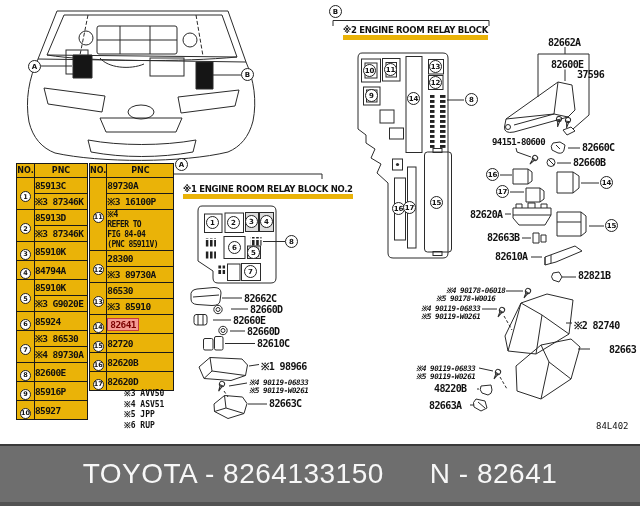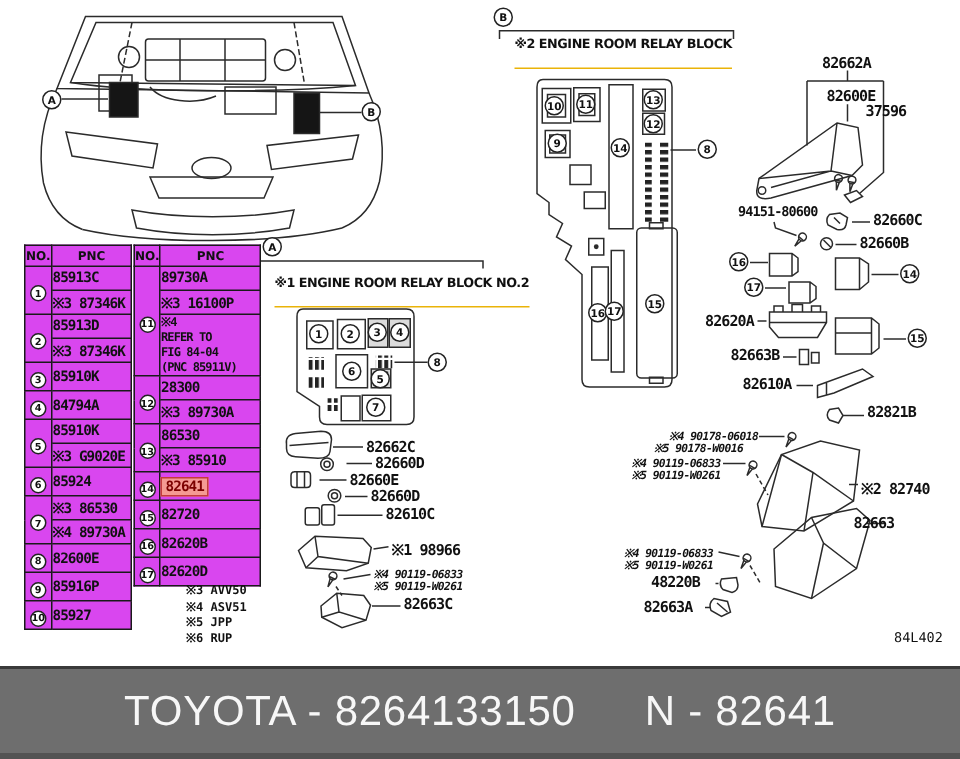--- a/index.html
+++ b/index.html
@@ -9,23 +9,23 @@
   
   .co{position:absolute;width:13px;height:13px;border:1.2px solid #222;border-radius:50%;
       display:flex;align-items:center;justify-content:center;background:#fff;box-sizing:border-box;
       font:700 7px "DejaVu Sans",sans-serif;color:#111;z-index:3;}
   
   .lbl{position:absolute;font:700 10px "DejaVu Sans Mono",monospace;letter-spacing:-0.6px;
        white-space:nowrap;z-index:3;}
   .lbl-m{font-size:9px;}
   .lbl-s{font-size:7.5px;letter-spacing:-0.4px;font-style:italic;}
   .sec-title{position:absolute;font:700 8.5px "DejaVu Sans",sans-serif;letter-spacing:-0.3px;
-       border-bottom:1px solid #eab308;padding-bottom:10px;white-space:nowrap;z-index:3;}
+       border-bottom:5px solid #eab308;padding-bottom:0;white-space:nowrap;z-index:3;}
   
-  .parts-table{position:absolute;border-collapse:collapse;z-index:2;background:#d946ef;}
+  .parts-table{position:absolute;border-collapse:collapse;z-index:2;background:#eab308;}
   .parts-table th,.parts-table td{border:1px solid #1a1a1a;padding:0;}
   .parts-table th{font:700 8px "DejaVu Sans",sans-serif;height:13px;text-align:center;}
   .pnc-cell{font:700 9.5px "DejaVu Sans Mono",monospace;letter-spacing:-0.6px;height:15px;
        padding:0 0 0 4px;vertical-align:middle;white-space:pre-line;margin-left:40px;}
   .pnc-multi{font-size:8px;line-height:10px;padding:2px 0 2px 4px;vertical-align:top;}
   .no-cell{text-align:center;vertical-align:middle;}
   .co-t{display:inline-flex;width:11px;height:11px;border:1px solid #222;border-radius:50%;
        align-items:center;justify-content:center;font:700 6.5px "DejaVu Sans",sans-serif;
        background:#fff;box-sizing:border-box;}
   .hl{background:#f59a93;border:1px solid #c43c3c;color:#7c0000;padding:0 2px;display:inline-block;}
@@ -380,21 +380,21 @@
 <div class="lbl" style="left:573px;top:157px">82660B</div>
 <div class="lbl" style="left:470px;top:209px">82620A</div>
 <div class="lbl" style="left:487px;top:232px">82663B</div>
 <div class="lbl" style="left:495px;top:251px">82610A</div>
 <div class="lbl" style="left:578px;top:270px">82821B</div>
 <div class="lbl lbl-s" style="left:446px;top:285px">※4 90178-06018</div>
 <div class="lbl lbl-s" style="left:436px;top:293px">※5 90178-W0016</div>
 <div class="lbl lbl-s" style="left:421px;top:303px">※4 90119-06833</div>
 <div class="lbl lbl-s" style="left:421px;top:311px">※5 90119-W0261</div>
 <div class="lbl" style="left:574px;top:318px">※2 82740</div>
-<div class="lbl" style="left:569px;top:344px">82663</div>
+<div class="lbl" style="left:609px;top:344px">82663</div>
 <div class="lbl lbl-s" style="left:416px;top:363px">※4 90119-06833</div>
 <div class="lbl lbl-s" style="left:416px;top:371px">※5 90119-W0261</div>
 <div class="lbl" style="left:434px;top:383px">48220B</div>
 <div class="lbl" style="left:429px;top:400px">82663A</div>
 
 <div class="page-code">84L402</div>
 
 <div class="banner">
   <span>TOYOTA - 8264133150</span>
   <span>N - 82641</span>

